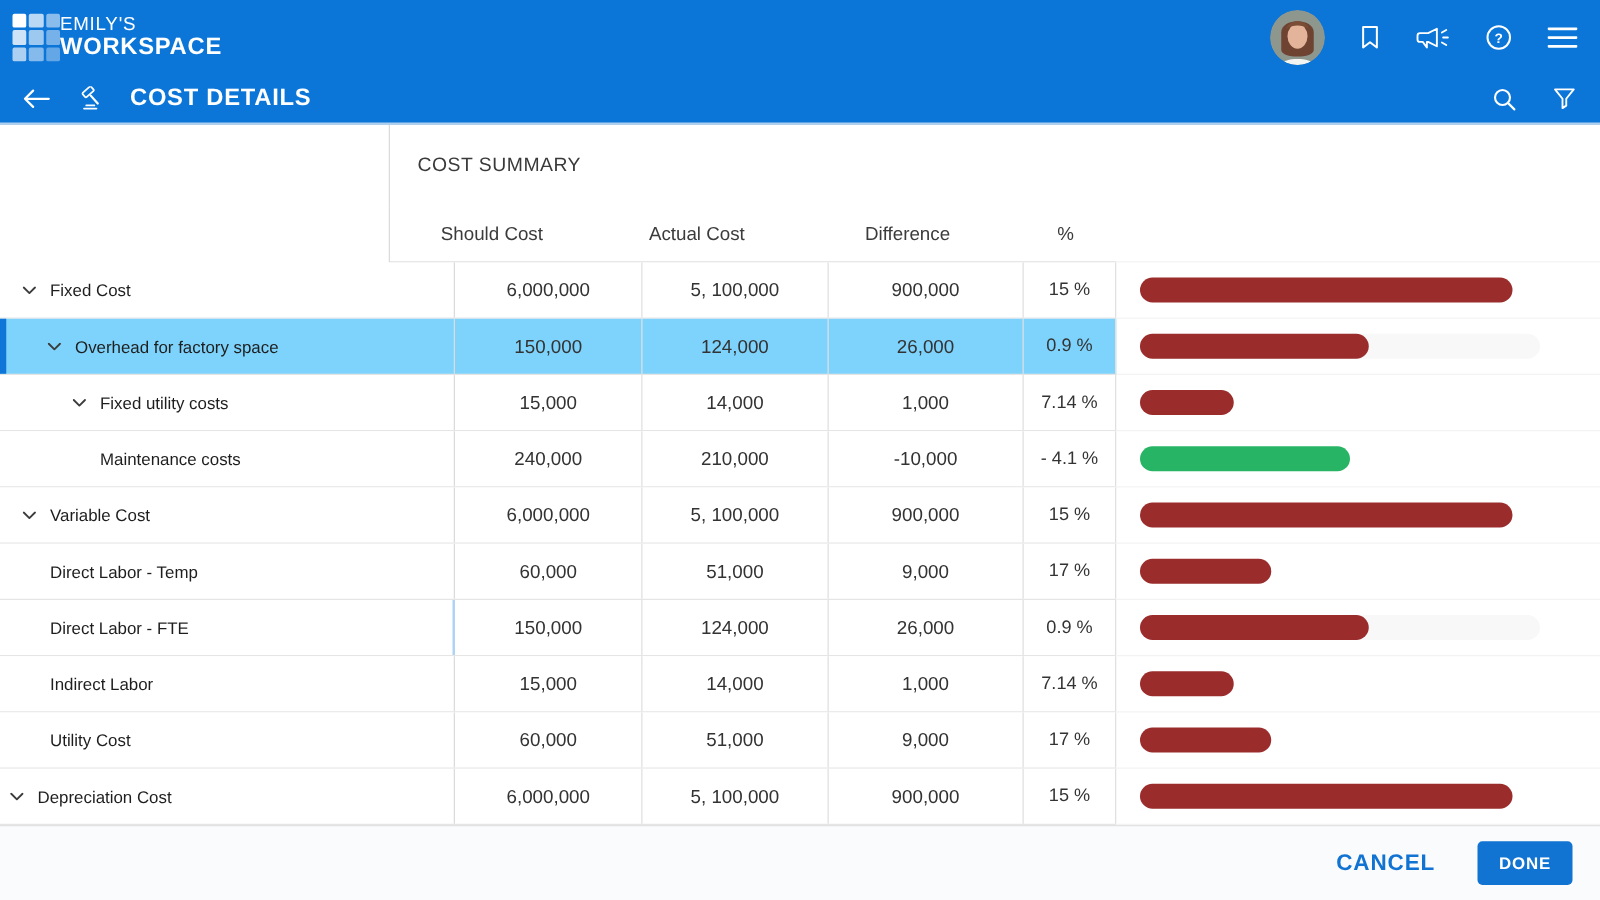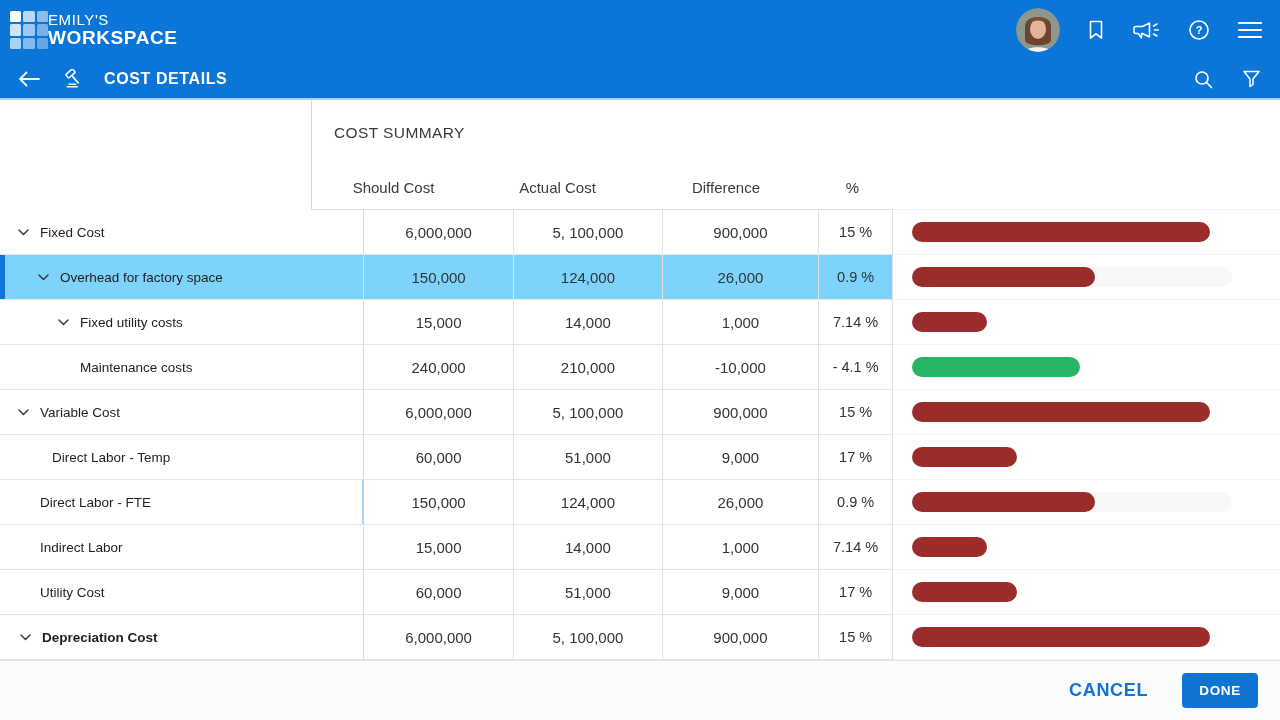--- a/index.html
+++ b/index.html
@@ -13,21 +13,21 @@
   .ws-name { color:#fff; line-height:1.05; }
   .ws-line1 { font-size:15px; letter-spacing:0.6px; font-weight:400; }
   .ws-line2 { font-size:19px; letter-spacing:0.6px; font-weight:700; }
   .top-icons { position:absolute; right:18px; top:0; height:60px; display:flex; align-items:center; gap:28px; }
   .avatar { width:44px; height:44px; border-radius:50%; overflow:hidden; display:block; }
   .tico { display:flex; align-items:center; justify-content:center; }
 
   .subbar { height:40px; background:#0b76d8; border-bottom:2px solid #aecfee; display:flex; align-items:center; padding:0 22px 0 18px; color:#fff; position:relative; }
   .back { margin-right:24px; display:flex; align-items:center; }
   .gavel { margin-right:20px; display:flex; align-items:center; }
-  .page-title { font-size:16px; font-weight:600; letter-spacing:0.6px; }
+  .page-title { font-size:19px; font-weight:600; letter-spacing:0.6px; }
   .sub-icons { position:absolute; right:20px; display:flex; align-items:center; gap:30px; }
 
   
   .content { height:560px; background:#fff; }
   .title-row { display:flex; height:65px; }
   .tree-spacer { width:312px; border-right:1px solid #dbdbdb; flex:none; }
   .title-area { flex:1; display:flex; align-items:center; padding-left:22px; }
   .section-title { font-size:15.5px; color:#3a3a3a; letter-spacing:0.4px; font-weight:500; }
 
   .colheader { display:flex; height:45px; }
@@ -262,21 +262,21 @@
           <div class="ncell nc4">15 %</div>
         </div>
         <div class="barzone">
           <div class="bartrack">
             <div class="bar" style="width: 298px; background: rgb(155, 44, 44);"></div>
           </div>
         </div>
       </div>
       <div class="trow">
         <div class="cells">
-          <div class="tree-cell" style="padding-left: 30px;">
+          <div class="tree-cell" style="padding-left: 18px;">
             <span class="chev"></span>
             <span class="tlabel">Direct Labor - Temp</span>
           </div>
           <div class="ncell nc1">60,000</div>
           <div class="ncell nc2">51,000</div>
           <div class="ncell nc3">9,000</div>
           <div class="ncell nc4">17 %</div>
         </div>
         <div class="barzone">
           <div class="bartrack">
@@ -330,21 +330,21 @@
           <div class="ncell nc4">17 %</div>
         </div>
         <div class="barzone">
           <div class="bartrack">
             <div class="bar" style="width: 105px; background: rgb(155, 44, 44);"></div>
           </div>
         </div>
       </div>
       <div class="trow">
         <div class="cells">
-          <div class="tree-cell" style="padding-left: 20px; font-weight: bold;">
+          <div class="tree-cell" style="padding-left: 8px;">
             <span class="chev">
               <svg width="11" height="7" viewBox="0 0 11 7">
                 <path d="M1 1l4.5 4.5L10 1" fill="none" stroke="#3c3c3c" stroke-width="1.5" stroke-linecap="round" stroke-linejoin="round"></path>
               </svg>
             </span>
             <span class="tlabel">Depreciation Cost</span>
           </div>
           <div class="ncell nc1">6,000,000</div>
           <div class="ncell nc2">5, 100,000</div>
           <div class="ncell nc3">900,000</div>

